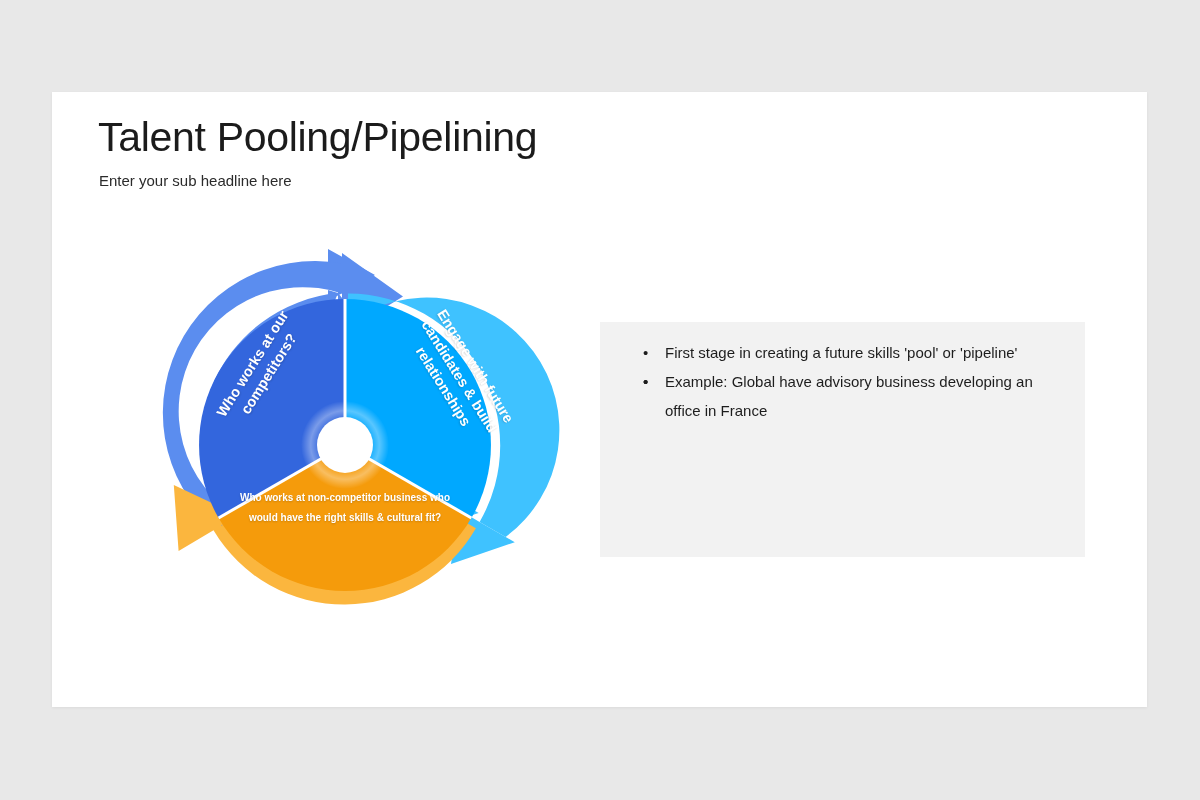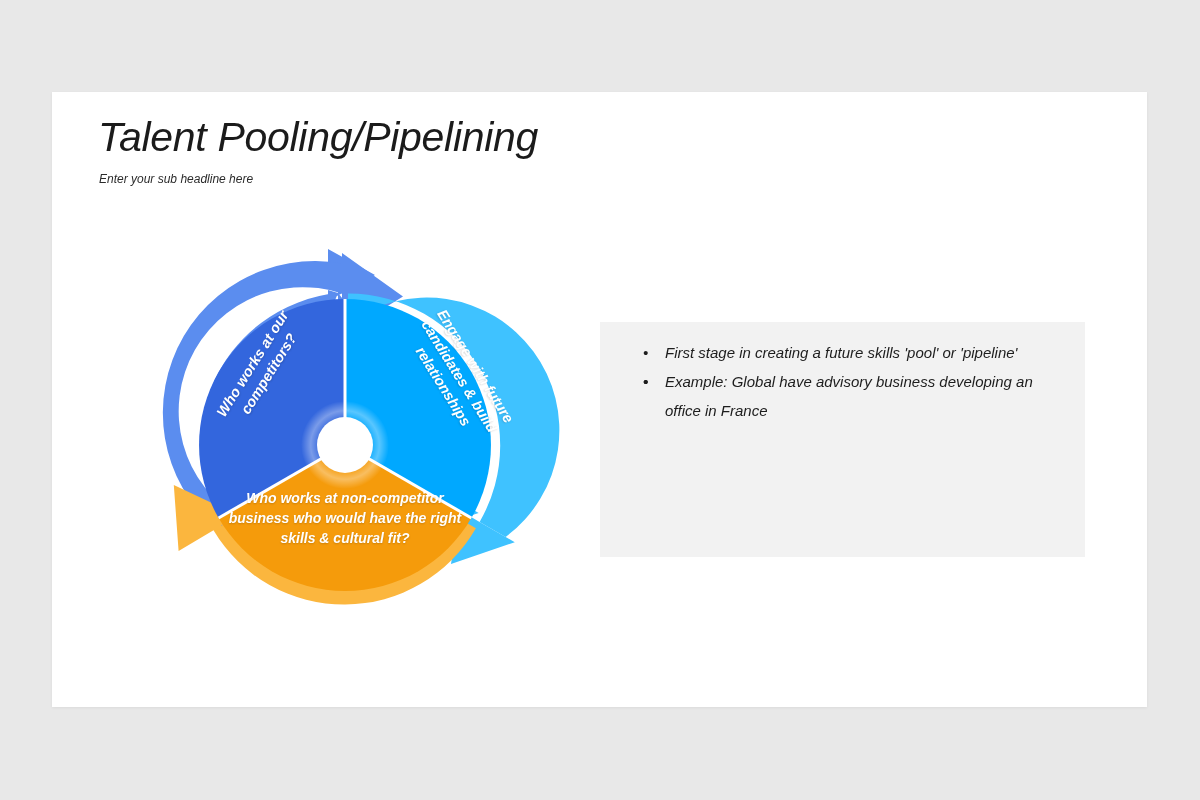--- a/index.html
+++ b/index.html
@@ -29,21 +29,21 @@
     font-size: 41px;
     font-weight: 400;
     color: #1b1b1b;
     letter-spacing: -0.3px;
     white-space: nowrap;
   }
   #page-subtitle {
     position: absolute;
     left: 47px;
     top: 80px;
-    font-size: 12px;
+    font-size: 15px;
     font-weight: 400;
     color: #2b2b2b;
     white-space: nowrap;
   }
   #diagram-wrap {
     position: absolute;
     left: 68px;
     top: 128px;
     width: 450px;
     height: 450px;
@@ -75,21 +75,21 @@
     width: 182px;
     font-size: 14.5px;
     line-height: 19px;
     text-align: center;
     transform: rotate(58deg);
   }
   #label-orange {
     left: 105px;
     top: 268px;
     width: 240px;
-    font-size: 14px;
+    font-size: 10px;
     line-height: 20px;
     text-align: center;
   }
   #bullets-panel {
     position: absolute;
     left: 548px;
     top: 230px;
     width: 485px;
     height: 235px;
     background: #f2f2f2;
@@ -115,21 +115,21 @@
     left: 4px;
     top: 0;
     color: #1d1d1d;
     font-size: 15px;
     line-height: 28.8px;
   }
 </style>
 </head>
 <body style="background: rgb(232, 232, 232);">
 
-<div id="slide-card" style="background: rgb(255, 255, 255); font-style: italic;">
+<div id="slide-card" style="background: rgb(255, 255, 255);">
 
   <div id="page-title">Talent Pooling/Pipelining</div>
   <div id="page-subtitle">Enter your sub headline here</div>
 
   <div id="diagram-wrap">
     <svg id="diagram-svg" viewBox="0 0 450 450">
       <defs>
         <radialGradient id="hubGlow" cx="50%" cy="50%" r="50%">
           <stop offset="55%" stop-color="#ffffff" stop-opacity="0"></stop>
           <stop offset="78%" stop-color="#ffffff" stop-opacity="0.35"></stop>

